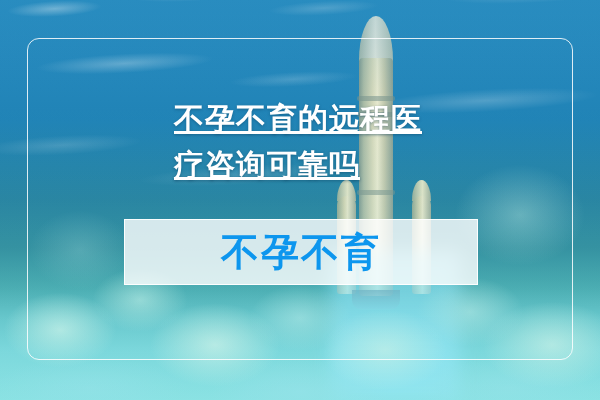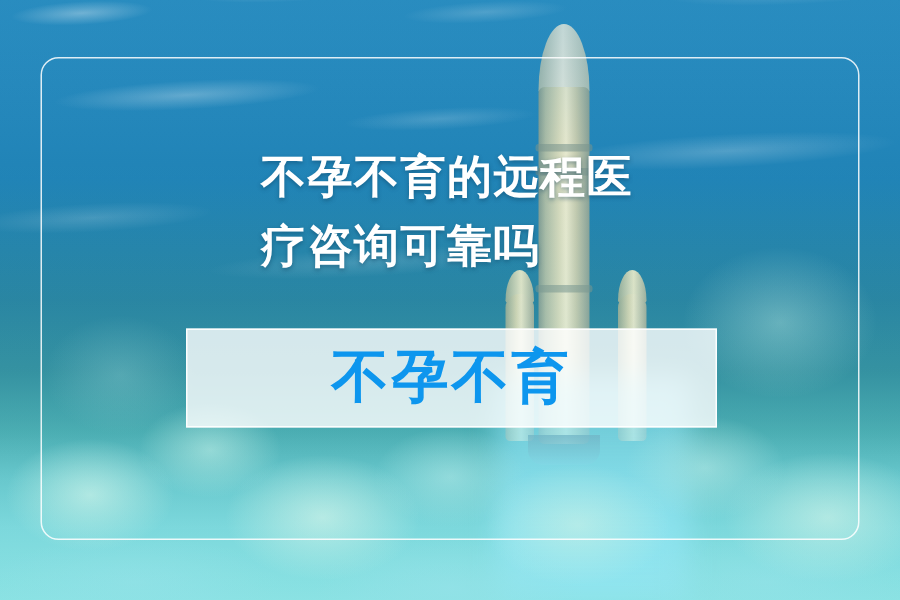--- a/index.html
+++ b/index.html
@@ -149,20 +149,21 @@
     position: absolute;
     left: 174px; top: 96px;
     width: 300px;
     color: #ffffff;
     font-size: 30px;
     font-weight: bold;
     line-height: 46px;
     letter-spacing: 1px;
     text-shadow: 0 1px 3px rgba(10,60,90,.45);
     white-space: pre-line;
+    text-decoration: underline;
   }
 
   
   .banner {
     position: absolute;
     left: 124px; top: 219px;
     width: 354px; height: 66px;
     background: rgba(255,255,255,.80);
     border: 1px solid rgba(255,255,255,.92);
     box-sizing: border-box;

